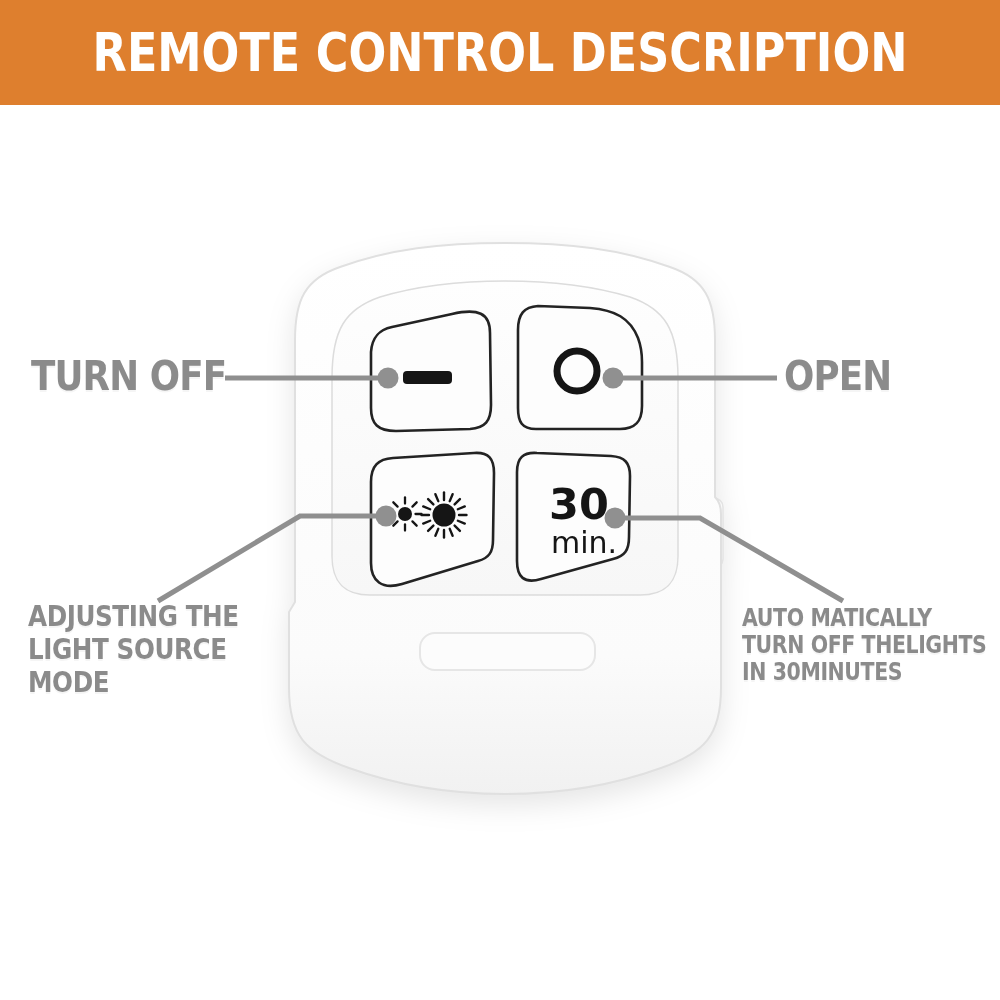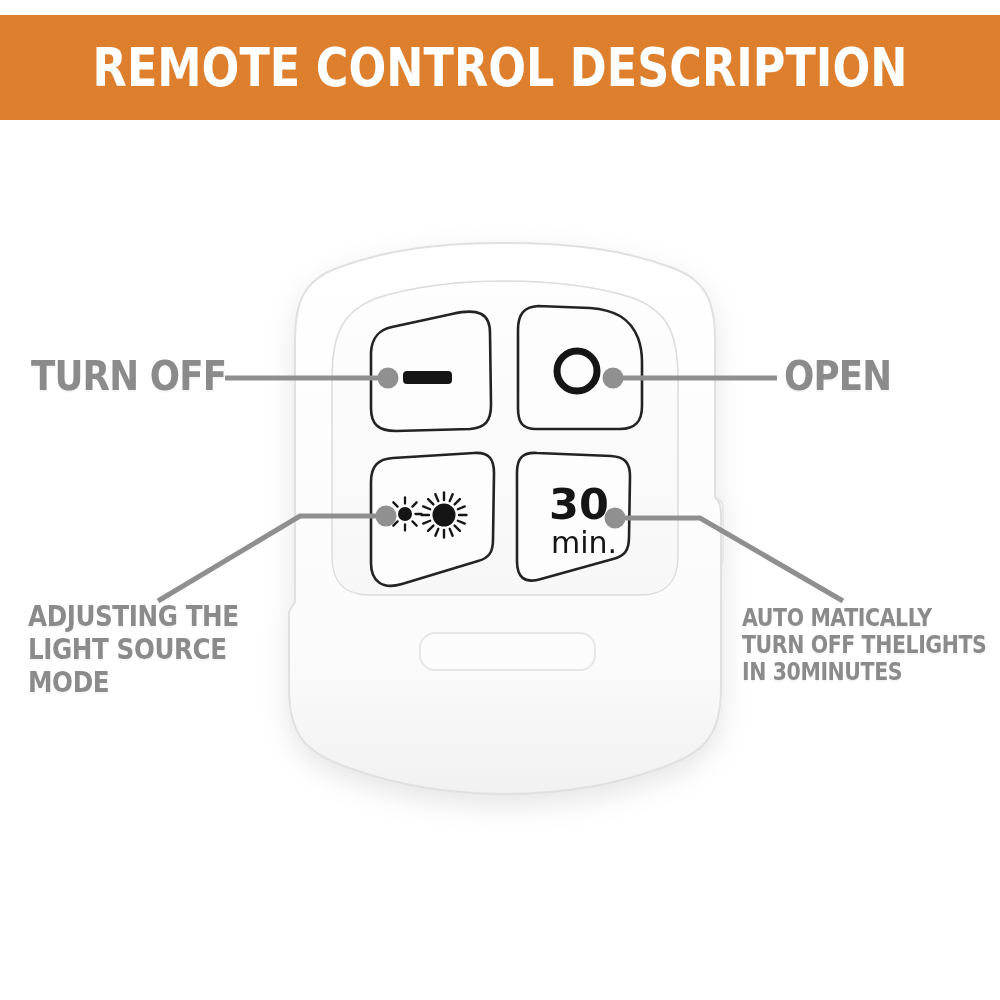--- a/index.html
+++ b/index.html
@@ -4,21 +4,21 @@
 <style>
   html,body{margin:0;padding:0;}
   body{
     width:1000px;height:1000px;position:relative;overflow:hidden;
     background:#ffffff;
     font-family:"DejaVu Sans","Liberation Sans",sans-serif;
   }
   
   .banner{
     position:absolute;left:0;top:0;width:1000px;height:105px;
-    background:#DE7F2E;display:flex;align-items:center;justify-content:center;margin-top:15px;
+    background:#DE7F2E;display:flex;align-items:center;justify-content:center;
   }
   .banner h1{
     margin:0;color:#ffffff;font-size:53px;font-weight:bold;
     letter-spacing:0px;white-space:nowrap;
     transform:scaleX(0.84);transform-origin:center;
   }
   
   .scene{position:absolute;left:0;top:0;width:1000px;height:1000px;}
   .remote-group{filter:drop-shadow(0px 10px 14px rgba(0,0,0,0.10));}
   

